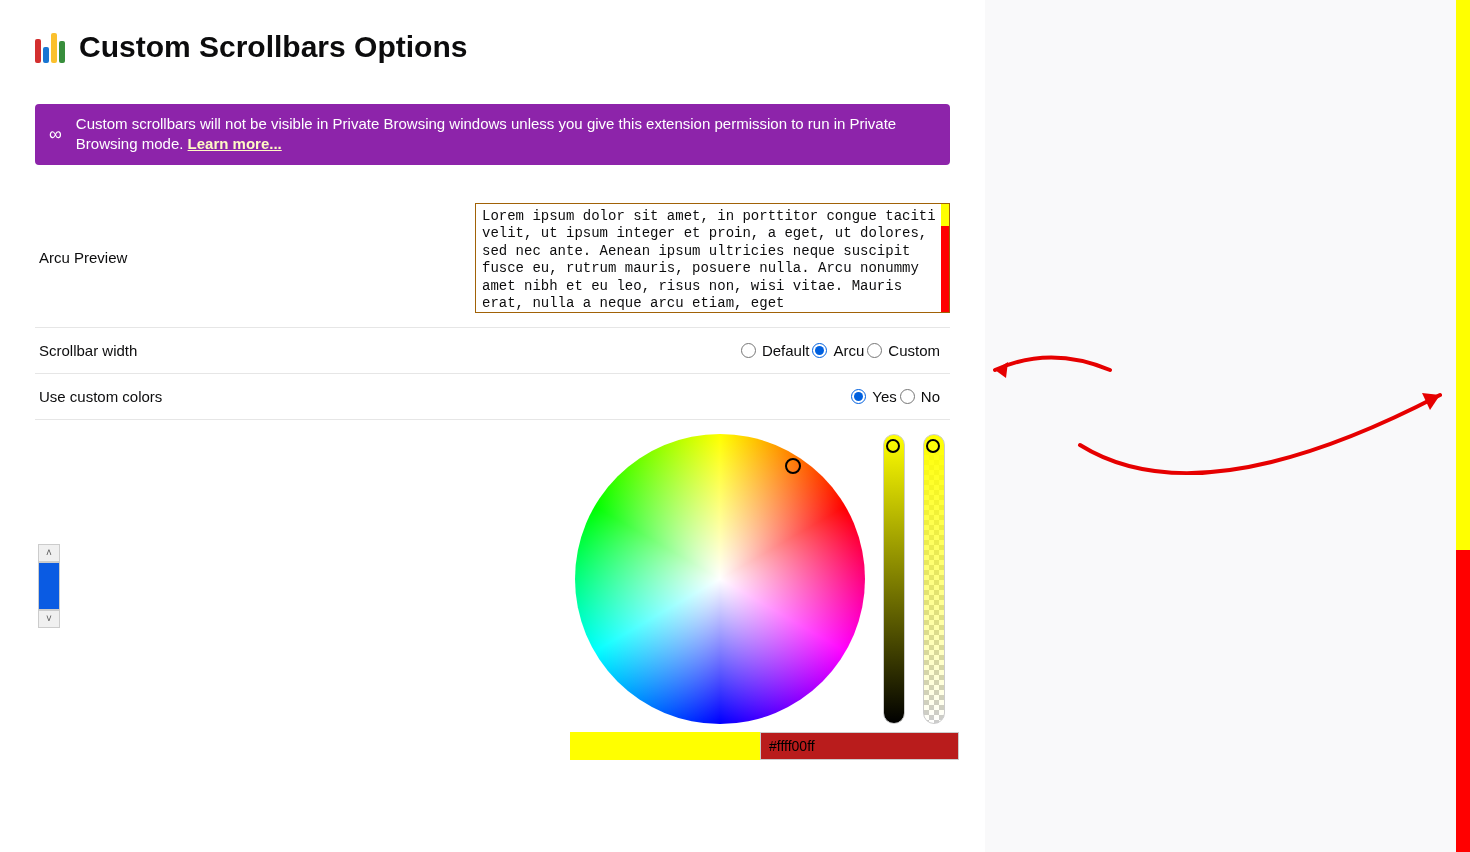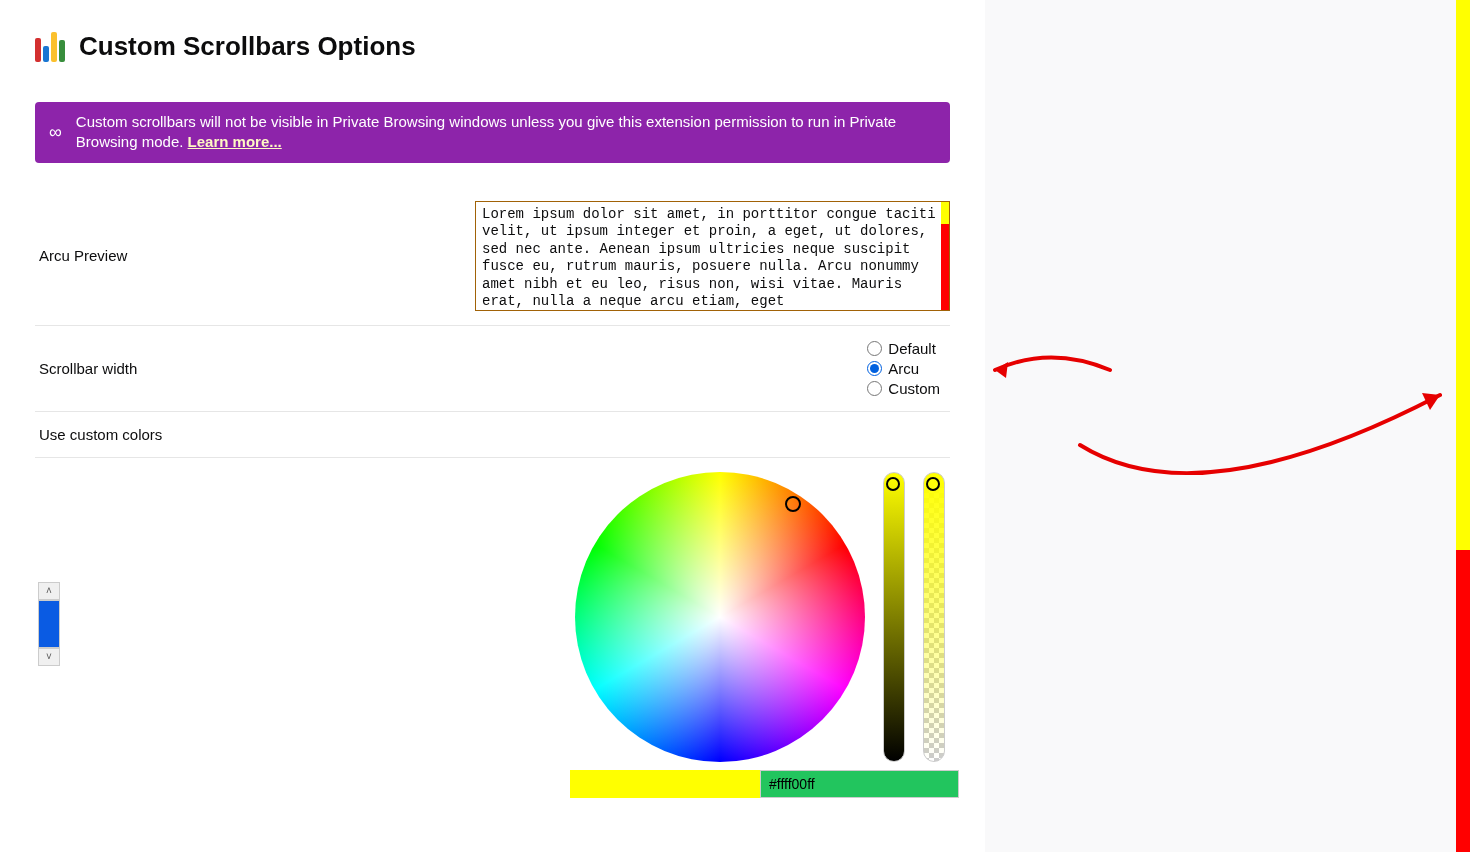--- a/index.html
+++ b/index.html
@@ -29,21 +29,21 @@
     gap: 14px;
     margin-bottom: 40px;
   }
   .logo {
     display: flex;
     align-items: flex-end;
     gap: 2px;
     height: 32px;
   }
   .logo span { display: block; width: 6px; border-radius: 2px; }
-  .page-title { font-size: 26px; font-weight: 700; }
+  .page-title { font-size: 30px; font-weight: 700; }
   .notice {
     background: #8d24aa;
     color: #fff;
     border-radius: 4px;
     padding: 10px 14px;
     display: flex;
     align-items: center;
     gap: 14px;
     font-size: 15px;
     line-height: 1.35;
@@ -72,21 +72,21 @@
     background:#fff;
   }
   .preview-scroll-track{
     position:absolute; right:0; top:0; width:8px; height:100%;
     background:#ff0000;
   }
   .preview-scroll-thumb{
     position:absolute; right:0; top:0; width:8px; height:22px;
     background:#ffff00;
   }
-  .radio-group { display:flex; flex-direction:column; gap:3px; padding-right:10px;}
+  .radio-group { display:flex; flex-direction:row; gap:3px; padding-right:10px;}
   .radio-item { display:flex; align-items:center; gap:6px; font-size:15px;}
   .radio-item input { margin:0; width:15px; height:15px; accent-color:#0060df;}
   .row.align-top{ align-items:flex-start;}
   .picker-row{ display:flex; align-items:flex-start;}
   .thumbcol{
     display:flex; flex-direction:column; align-items:center; width:28px;
     margin-top:110px;
   }
   .thumbcol .arrow{
     width:22px; height:18px; background:#f0f0f0;
@@ -120,21 +120,21 @@
       repeating-conic-gradient(#ccc 0 25%, #fff 0 50%) 0 0/10px 10px;
   }
   .vslider .knob{
     position:absolute; left:2px; top:4px; width:14px;height:14px;
     border:2px solid #000;border-radius:50%;
   }
   .color-fields{display:flex;margin-top:8px;width:380px;}
   .color-fields .sw{flex:0 0 190px;height:28px;background:#ffff00;}
   .color-fields .hex{
     flex:1;height:28px;border:1px solid #ccc;padding:4px 8px;font-size:14px;
-    background:#22c55e;
+    background:#b91c1c;
   }
   
   .page-scroll-track{
     position:absolute; right:0; top:0; width:14px; height:100%;
     background:#ffff00;
   }
   .page-scroll-thumb{
     position:absolute; right:0; top:550px; width:14px; height:302px;
     background:#ff0000;
   }
@@ -191,20 +191,32 @@
         <label class="radio-item">
           <input type="radio" name="w" style="">
           <span>Custom</span>
         </label>
       </div>
     </div>
   </div>
 
   <div class="row">
     <div class="row-label">Use custom colors</div>
+    <div class="row-content">
+      <div class="radio-group">
+        <label class="radio-item">
+          <input type="radio" name="c" checked="" style="">
+          <span>Yes</span>
+        </label>
+        <label class="radio-item">
+          <input type="radio" name="c" style="">
+          <span>No</span>
+        </label>
+      </div>
+    </div>
   </div>
 
   <div class="row align-top picker-row" style="border-bottom:none;">
     <div class="thumbcol">
       <div class="arrow">
         <span>˄</span>
       </div>
       <div class="swatch"></div>
       <div class="arrow">
         <span>˅</span>

